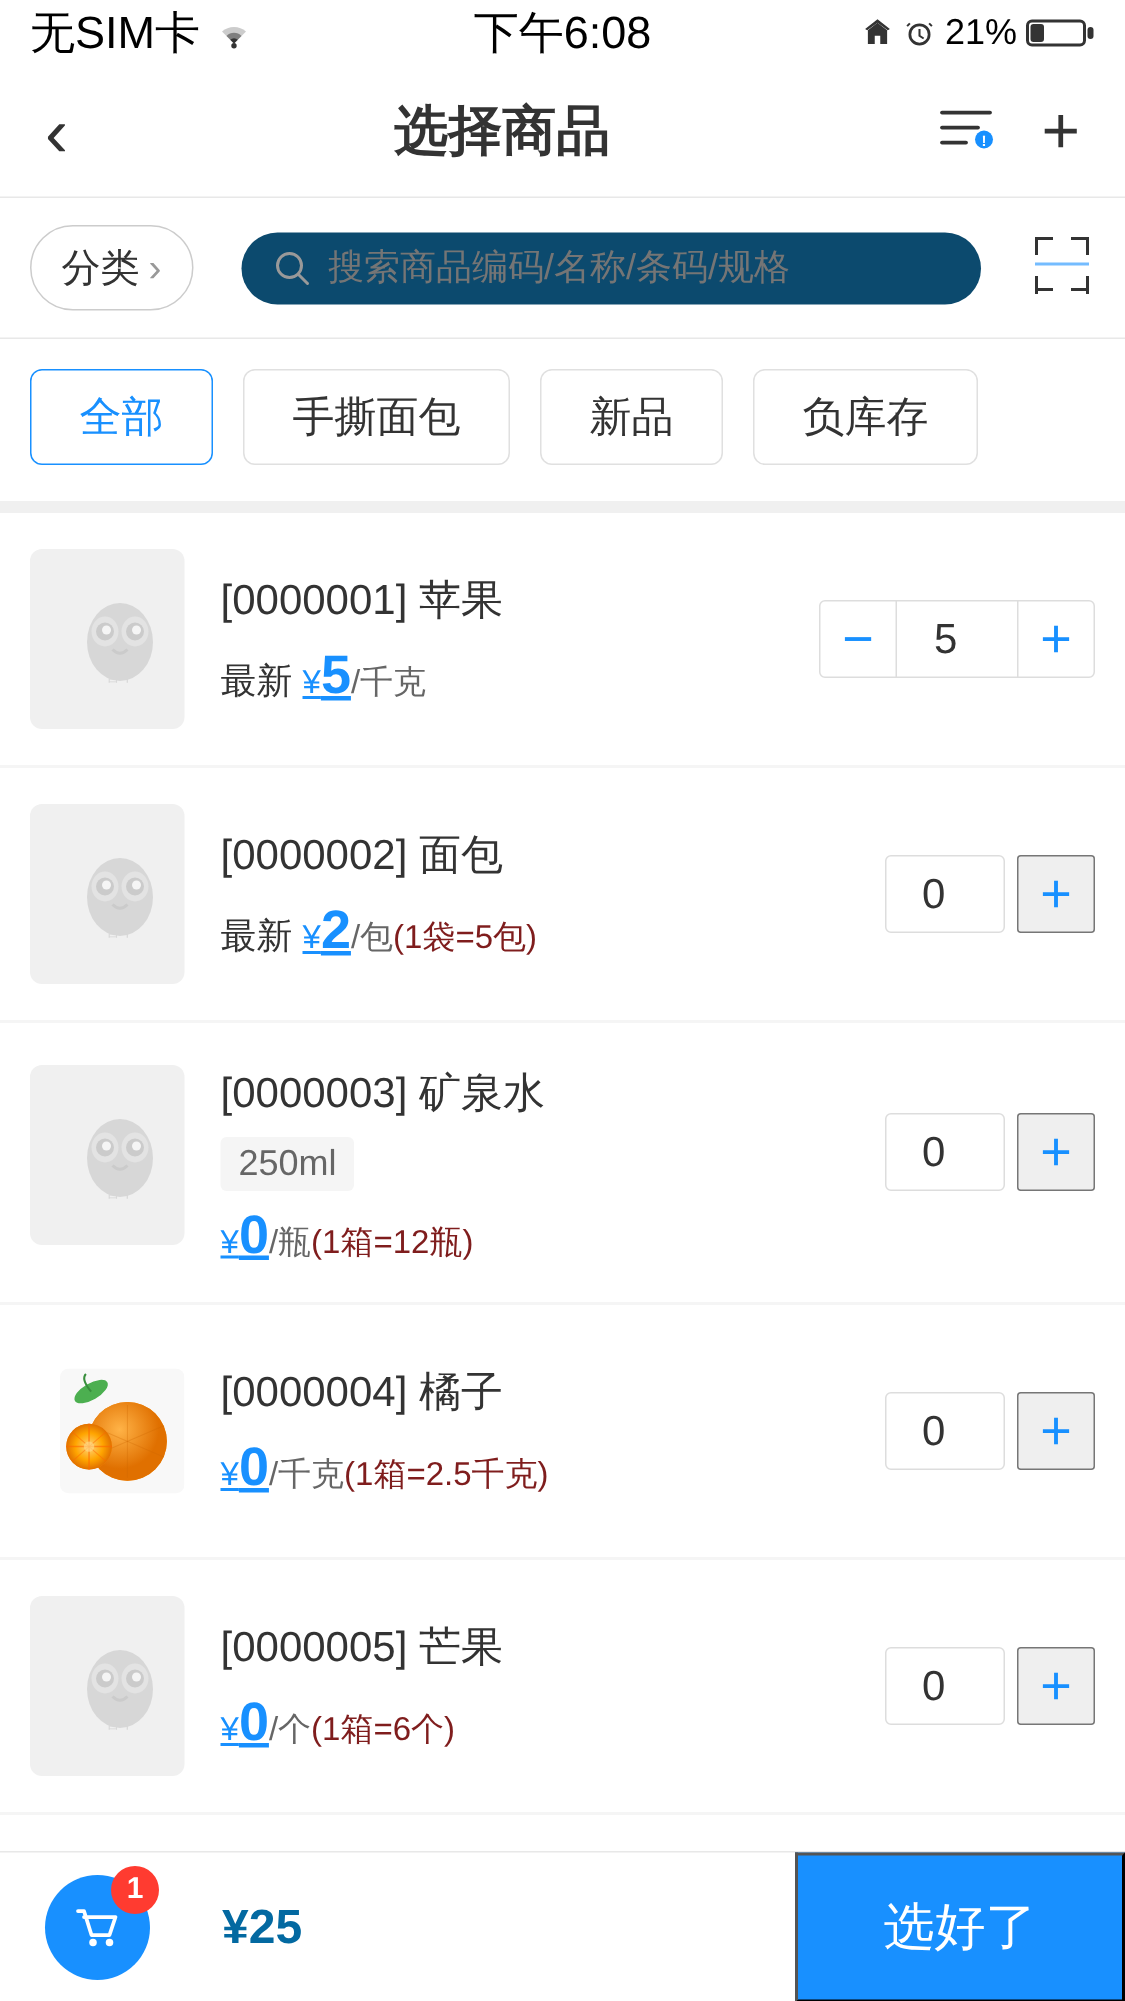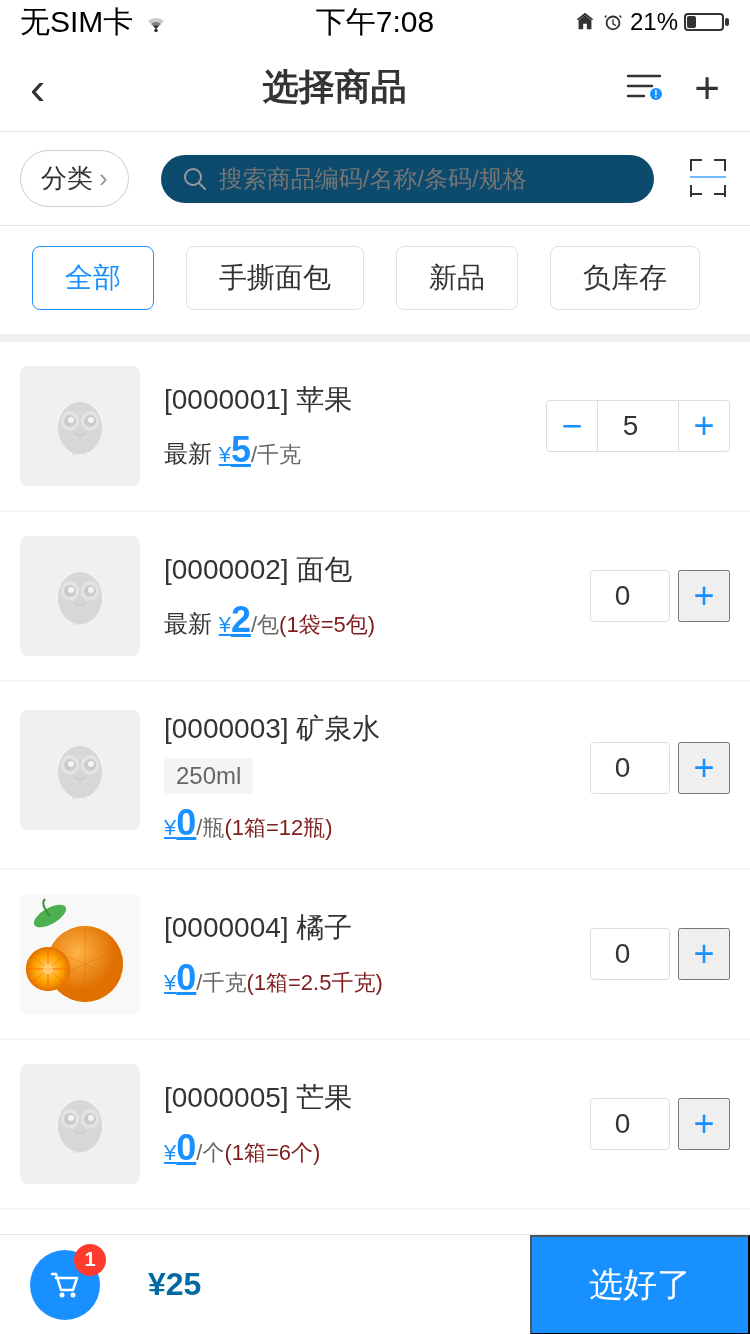--- a/index.html
+++ b/index.html
@@ -119,51 +119,50 @@
       gap: 20px;
       border-bottom: 8px solid #f0f0f0;
     }
     .filter-tab {
       padding: 12px 32px;
       border-radius: 8px;
       font-size: 28px;
       color: #333;
       background: #fff;
       border: 1px solid #e0e0e0;
-      margin-left: 12px;
     }
     .filter-tab.active {
       color: #1890ff;
       border-color: #1890ff;
       background: #fff;
     }
 
     
     .product-list {
       background: #f5f5f5;
     }
     .product-item {
       background: #fff;
       display: flex;
       align-items: center;
       padding: 24px 20px;
       margin-bottom: 2px;
       min-height: 130px;
     }
     .product-img {
-      width: 120px;
+      width: 103px;
       height: 120px;
       border-radius: 8px;
       background: #f0f0f0;
       display: flex;
       align-items: center;
-      justify-content: center;
       margin-right: 24px;
       flex-shrink: 0;
       overflow: hidden;
+      padding-left: 20px;
     }
     .product-info {
       flex: 1;
     }
     .product-name {
       font-size: 28px;
       color: #333;
       margin-bottom: 10px;
     }
     .product-spec {
@@ -339,21 +338,21 @@
   <div class="status-left">
     <span>无SIM卡</span>
     <svg width="30" height="22" viewBox="0 0 30 22" fill="none">
       <path d="M15 18l2.5-2.5a3.5 3.5 0 00-5 0L15 18z" fill="#333"></path>
       <path d="M15 18l5-5a7 7 0 00-10 0l5 5z" fill="#333" opacity="0.5"></path>
       <path d="M15 18l8-8a12 12 0 00-16 0l8 8z" fill="#333" opacity="0.25"></path>
       <circle cx="15" cy="19.5" r="1.8" fill="#333"></circle>
     </svg>
   </div>
   <div class="status-center">
-    <span>下午7:08</span>
+    <span>下午6:08</span>
   </div>
   <div class="status-right">
     <svg width="22" height="22" viewBox="0 0 24 24" fill="#333">
       <path d="M12 2L3 9l1.5 1 7.5-5.5 7.5 5.5 1.5-1L12 2z"></path>
       <path d="M5 10v10h5v-6h4v6h5V10L12 4.5 5 10z"></path>
     </svg>
     <svg width="22" height="22" viewBox="0 0 24 24" fill="#333">
       <circle cx="12" cy="13" r="7" stroke="#333" stroke-width="2" fill="none"></circle>
       <path d="M12 9v5l3 2" stroke="#333" stroke-width="1.5" fill="none"></path>
       <path d="M5 5l-2 2M19 5l2 2" stroke="#333" stroke-width="1.5"></path>

